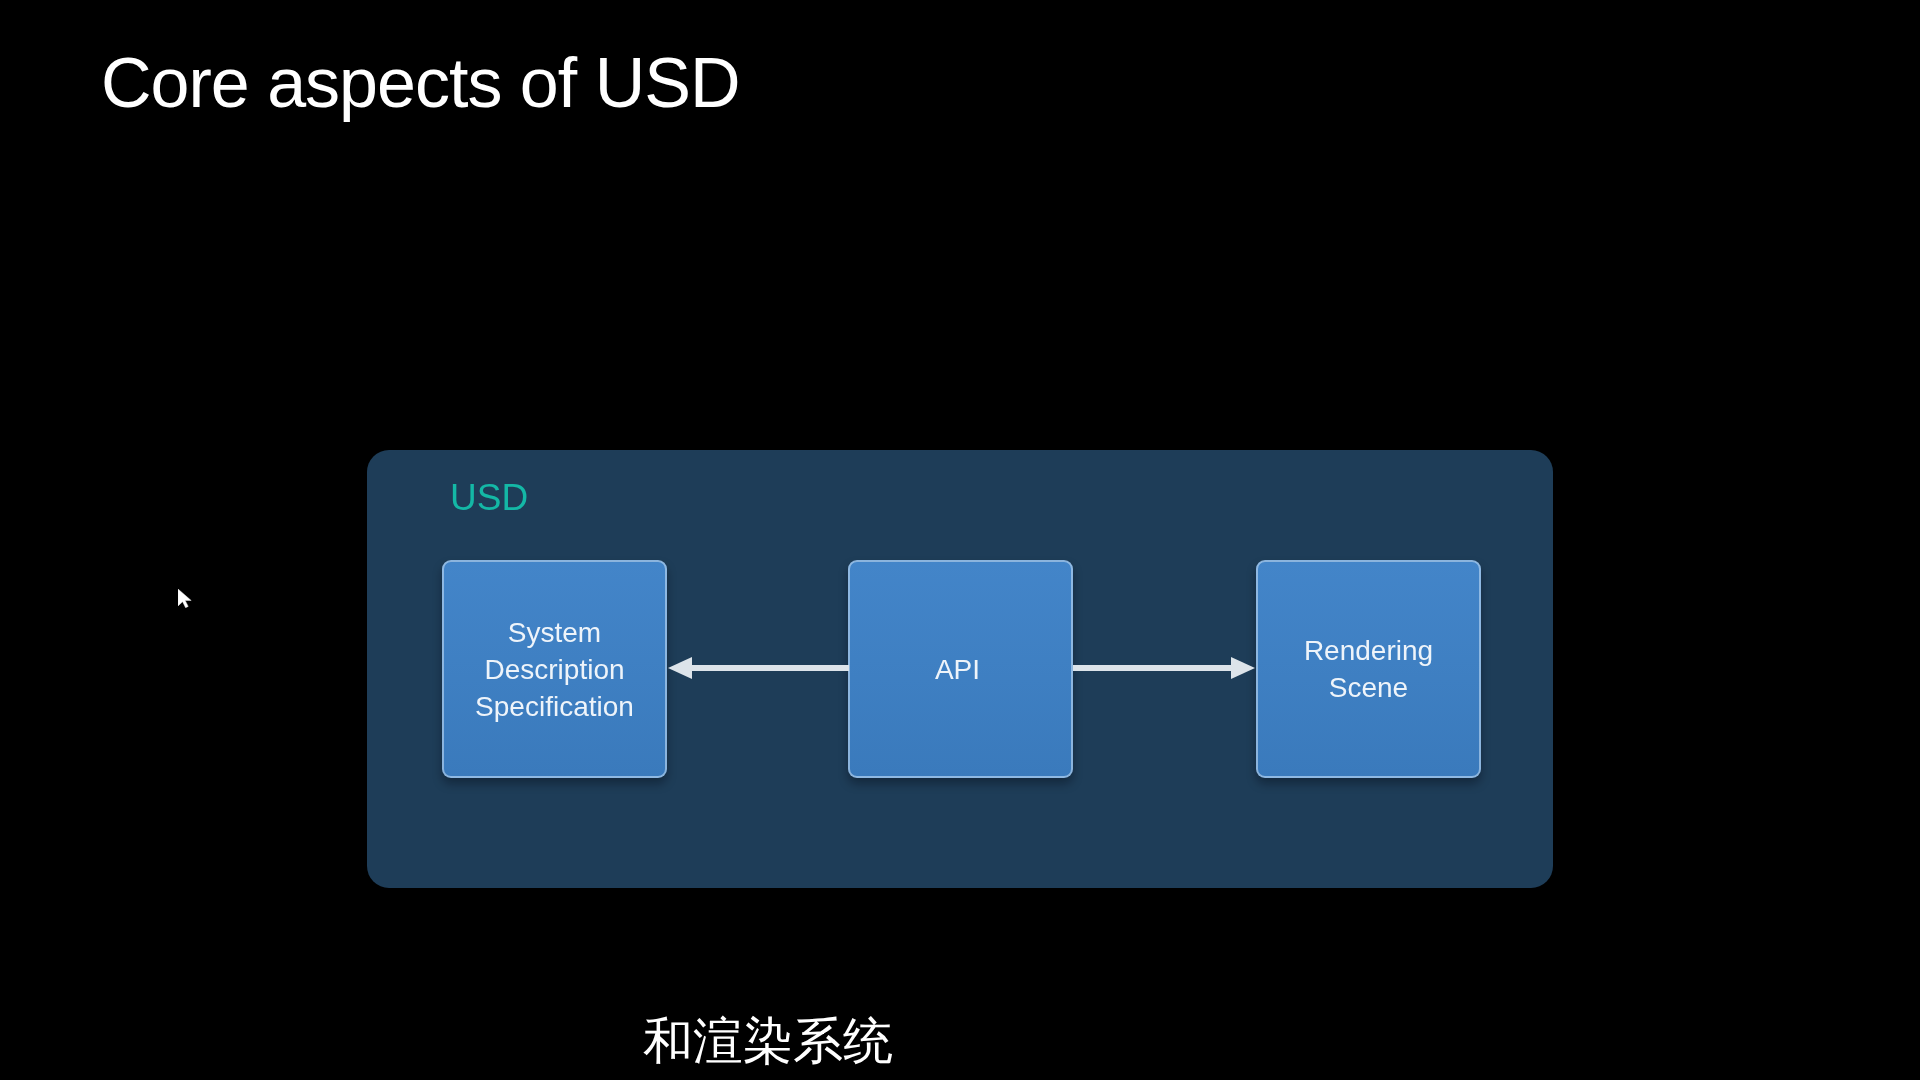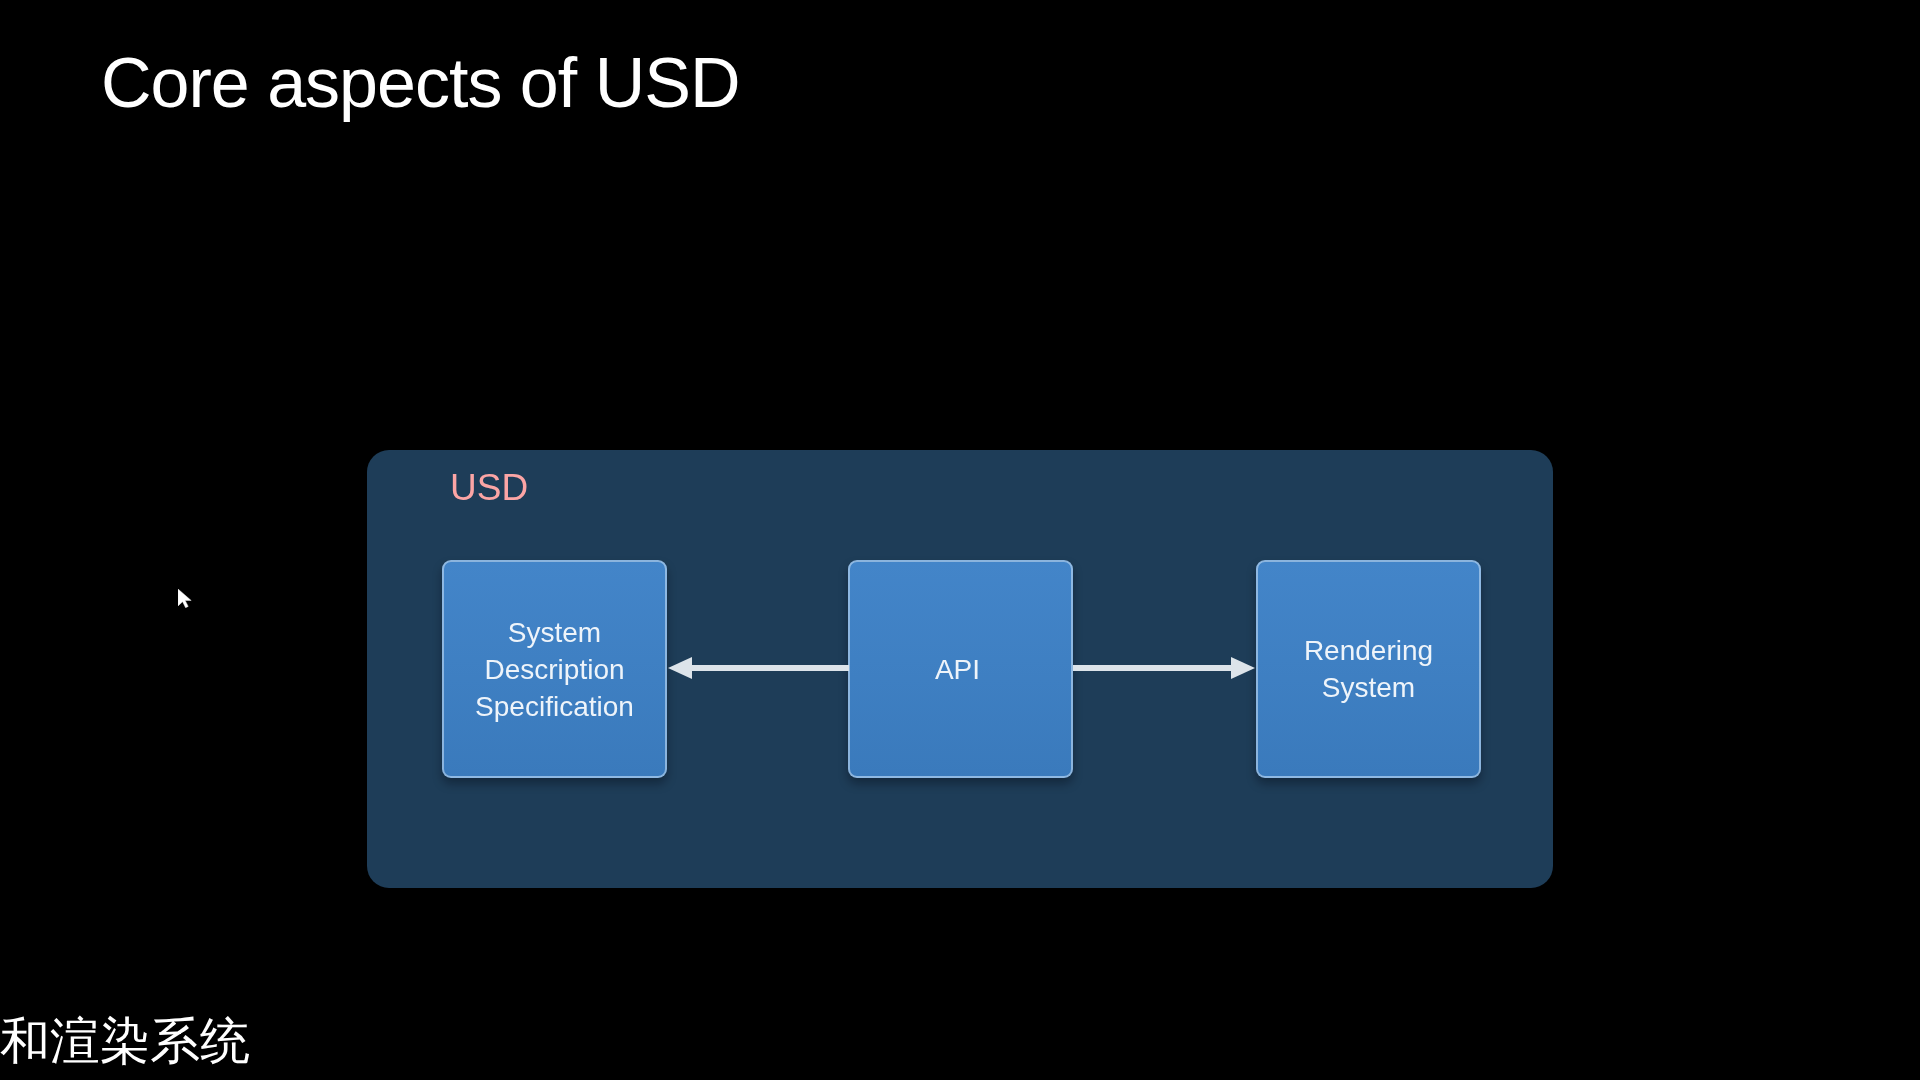--- a/index.html
+++ b/index.html
@@ -31,25 +31,25 @@
     top: 450px;
     width: 1186px;
     height: 438px;
     background: #1e3d58;
     border-radius: 22px;
   }
 
   .panel-label {
     position: absolute;
     left: 83px;
-    top: 16px;
+    top: 26px;
     font-size: 37px;
     line-height: 44px;
     font-weight: 400;
-    color: #fca5a5;
+    color: #14b8a6;
   }
 
   .node {
     position: absolute;
     top: 110px;
     width: 225px;
     height: 218px;
     background: linear-gradient(180deg, #4385c9 0%, #3a7abc 100%);
     border: 2px solid rgba(205, 228, 248, 0.55);
     border-radius: 9px;
@@ -75,20 +75,21 @@
     display: block;
   }
   .arrow-left  { left: 300px; width: 182px; }
   .arrow-right { left: 706px; width: 183px; }
 
   .subtitle {
     position: absolute;
     left: 0;
     top: 1012px;
     width: 1536px;
+    text-align: center;
     font-size: 50px;
     line-height: 58px;
     font-weight: 400;
     color: #ffffff;
     font-family: Liberation Sans, sans-serif;
   }
 
   .cursor {
     position: absolute;
     left: 178px;
@@ -110,21 +111,21 @@
 
     <div class="node node-scene">
       <span>System Description Specification</span>
     </div>
 
     <div class="node node-api">
       <span>API</span>
     </div>
 
     <div class="node node-rendering">
-      <span>Rendering System</span>
+      <span>Rendering Scene</span>
     </div>
 
     <svg class="arrow arrow-left" viewBox="0 0 182 30" xmlns="http://www.w3.org/2000/svg">
       <line x1="182" y1="15" x2="24" y2="15" stroke="#dde4ea" stroke-width="6"></line>
       <polygon points="1,15 25,4 25,26" fill="#dde4ea"></polygon>
     </svg>
 
     <svg class="arrow arrow-right" viewBox="0 0 183 30" xmlns="http://www.w3.org/2000/svg">
       <line x1="0" y1="15" x2="159" y2="15" stroke="#dde4ea" stroke-width="6"></line>
       <polygon points="182,15 158,4 158,26" fill="#dde4ea"></polygon>

